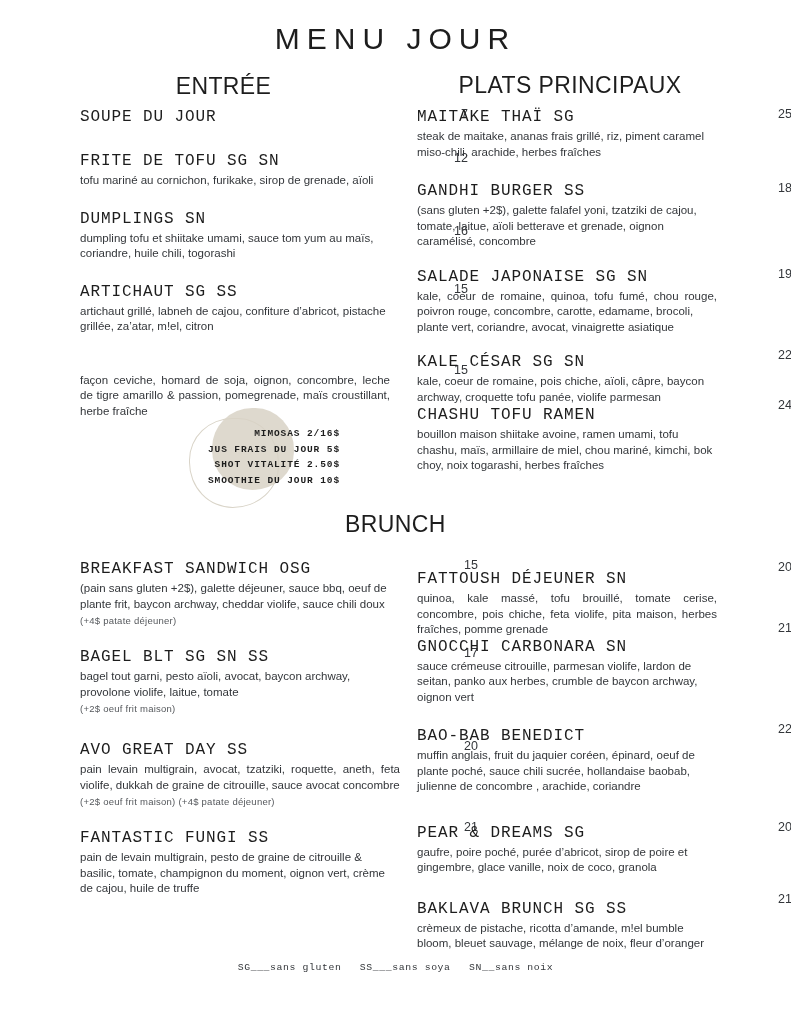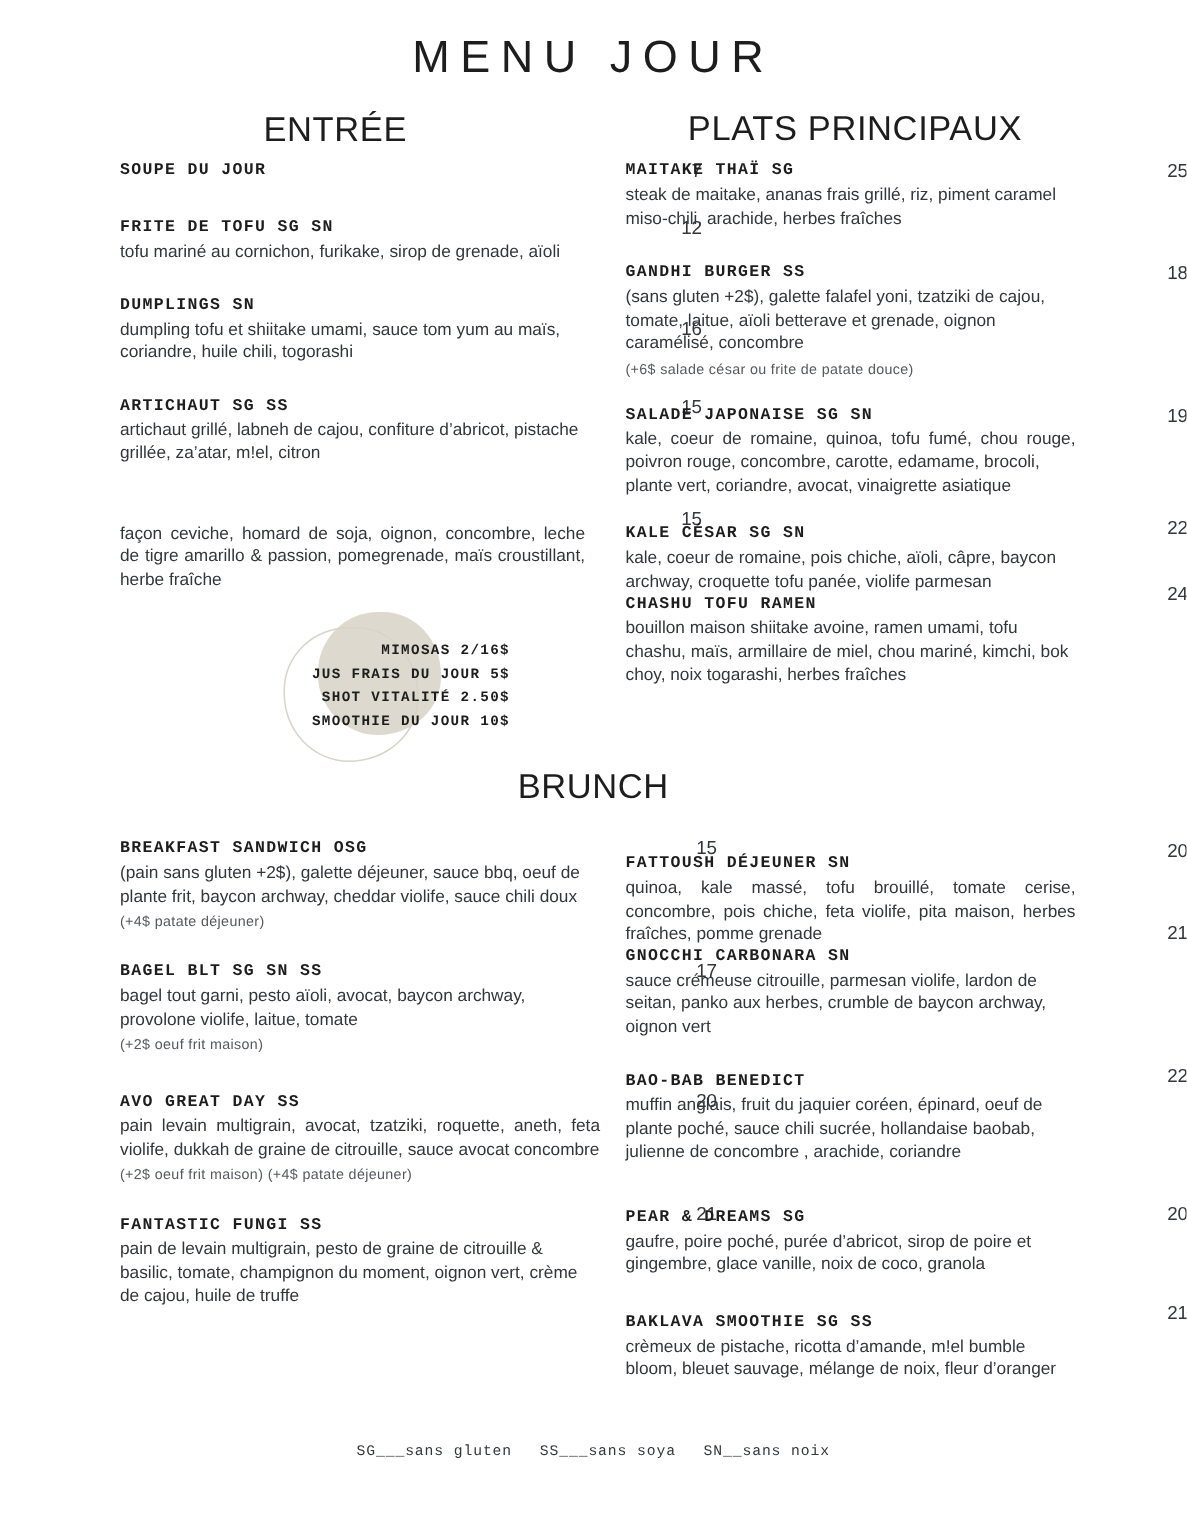--- a/index.html
+++ b/index.html
@@ -60,22 +60,22 @@
   .col-left-brunch  { left: 80px;  top: 560px; width: 320px; }
   .col-right-brunch { left: 417px; top: 560px; width: 300px; }
 
   
   .item {
     position: relative;
   }
   .item-head {
     display: block;
     font-family: "Liberation Mono", monospace;
-    font-size: 11px;
-    font-weight: 700;
+    font-size: 16px;
+    font-weight: 400;
     letter-spacing: 0.9px;
     color: #1d1d1d;
     white-space: nowrap;
   }
   .item-desc {
     display: block;
     font-family: "Liberation Sans", sans-serif;
     font-size: 11.5px;
     line-height: 15.5px;
     color: #33363a;
@@ -227,21 +227,20 @@
 
     <div class="item" style="margin-bottom:22px;">
       <span class="item-head">MAITAKE THAÏ SG</span>
       <span class="item-desc">steak de maitake, ananas frais grillé, riz, piment caramel miso-chili, arachide, herbes fraîches</span>
       <span class="price" style="top:-1px;">25</span>
     </div>
 
     <div class="item" style="margin-bottom:18px;">
       <span class="item-head">GANDHI BURGER SS</span>
       <span class="item-desc">(sans gluten +2$), galette falafel yoni, tzatziki de cajou, tomate, laitue, aïoli betterave et grenade, oignon caramélisé, concombre</span>
-      <span class="item-note">(+6$ salade césar ou frite de patate douce)</span>
       <span class="price" style="top:-1px;">18</span>
     </div>
 
     <div class="item" style="margin-bottom:18px;">
       <span class="item-head">SALADE JAPONAISE SG SN</span>
       <span class="item-desc justify">kale, coeur de romaine, quinoa, tofu fumé, chou rouge, poivron rouge, concombre, carotte, edamame, brocoli,</span>
       <span class="item-desc" style="margin-top:0;">plante vert, coriandre, avocat, vinaigrette asiatique</span>
       <span class="price" style="top:-1px;">19</span>
     </div>
 
@@ -310,21 +309,21 @@
       <span class="price" style="top:-5px;">22</span>
     </div>
 
     <div class="item" style="margin-bottom:24px;">
       <span class="item-head">PEAR &amp; DREAMS SG</span>
       <span class="item-desc">gaufre, poire poché, purée d’abricot, sirop de poire et gingembre, glace vanille, noix de coco, granola</span>
       <span class="price" style="top:-4px;">20</span>
     </div>
 
     <div class="item">
-      <span class="item-head">BAKLAVA SMOOTHIE SG SS</span>
+      <span class="item-head">BAKLAVA BRUNCH SG SS</span>
       <span class="item-desc">crèmeux de pistache, ricotta d’amande, m!el bumble bloom, bleuet sauvage, mélange de noix, fleur d’oranger</span>
       <span class="price" style="top:-8px;">21</span>
     </div>
 
   </div>
 
   <div class="legend">
     <span>SG___sans gluten</span>
     <span>SS___sans soya</span>
     <span>SN__sans noix</span>

